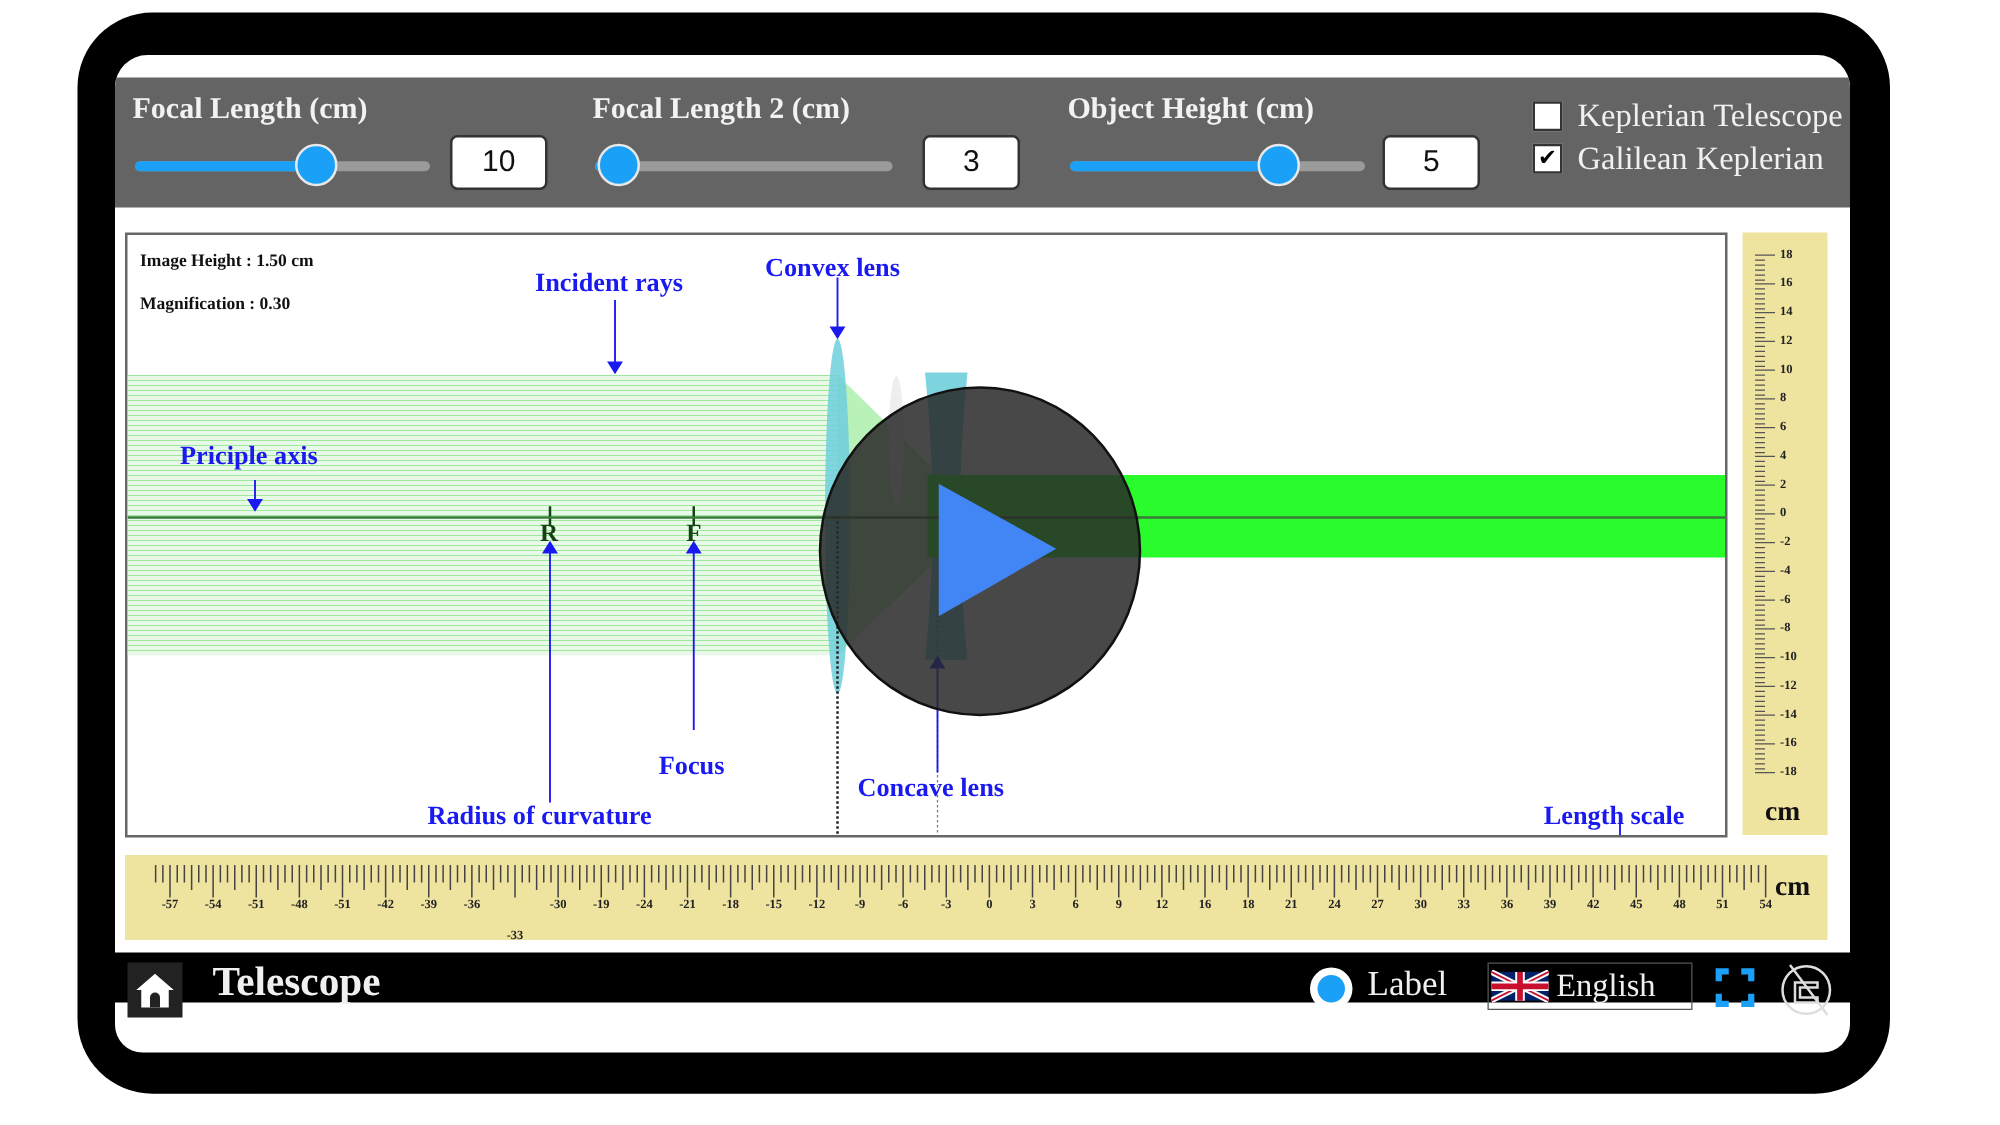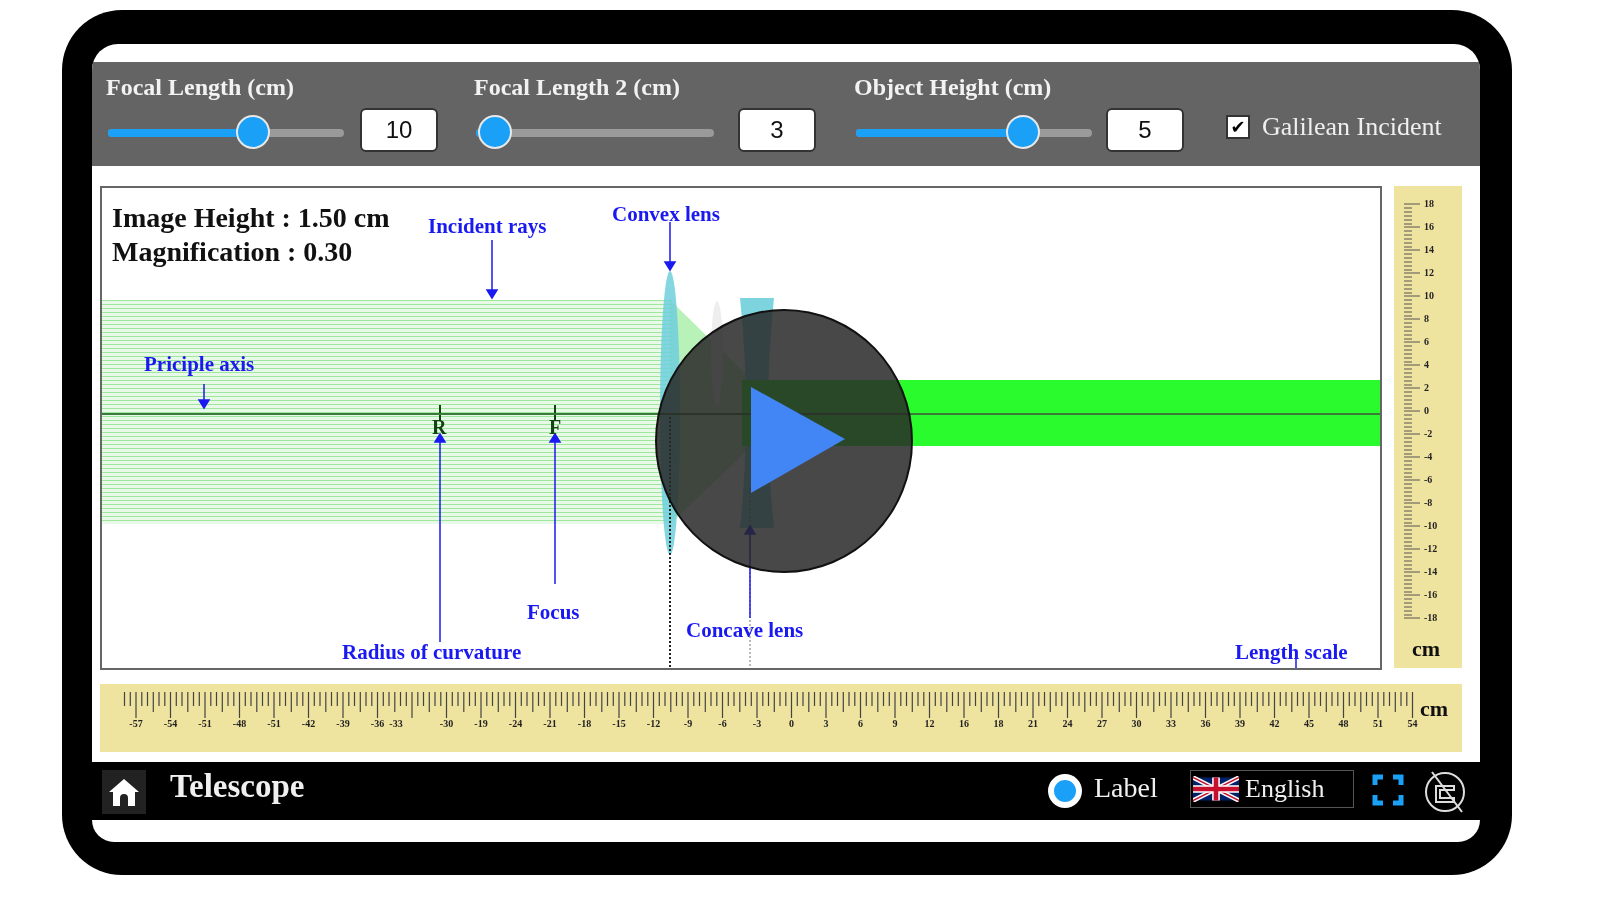--- a/index.html
+++ b/index.html
@@ -43,41 +43,41 @@
   .chk-row { position: absolute; left: 1134px; display: flex; align-items: center; color: #f0f0f0; font-size: 26px; }
   .chk {
     width: 20px; height: 20px; background: #fff; border: 2px solid #333; margin-right: 12px;
     font-size: 18px; line-height: 20px; text-align: center; color: #000; font-family: "DejaVu Sans", sans-serif;
   }
   
   .canvas {
     position: absolute; left: 8px; top: 142px; width: 1282px; height: 484px; border: 2px solid #666;
     background: #fff; overflow: hidden; box-sizing: border-box;
   }
-  .info { position: absolute; left: 10px; font-weight: bold; font-size: 28px; color: #111; }
+  .info { position: absolute; left: 10px; font-weight: bold; font-size: 14px; color: #111; }
   .anno { position: absolute; color: #1a1af0; font-weight: bold; font-size: 21px; white-space: nowrap; }
   .rays-in {
     position: absolute; left: 0; top: 112px; width: 570px; height: 224px;
     background: repeating-linear-gradient(to bottom, #9de89d 0px, #9de89d 1px, #e8f9e8 1px, #e8f9e8 4px);
   }
   .beam-out { position: absolute; left: 640px; top: 192px; width: 650px; height: 66px; background: #29fb2d; }
   .axis { position: absolute; left: 0; top: 225px; width: 1282px; height: 2px; background: #3a7a3a; }
   .pt-label { position: absolute; font-weight: bold; font-size: 20px; color: #114411; }
   .vruler {
     position: absolute; left: 1302px; top: 142px; width: 68px; height: 482px; background: #efe3a0;
   }
   .vruler .num { position: absolute; left: 30px; font-size: 10px; font-weight: bold; color: #222; }
   .vruler .unit { position: absolute; left: 18px; top: 450px; font-size: 22px; font-weight: bold; color: #111; }
   .hruler {
     position: absolute; left: 8px; top: 640px; width: 1362px; height: 68px; background: #efe3a0;
   }
   .hruler .num { position: absolute; top: 34px; font-size: 10px; font-weight: bold; color: #222; transform: translateX(-50%); }
   .hruler .unit { position: absolute; left: 1320px; top: 12px; font-size: 22px; font-weight: bold; color: #111; }
   
-  .bottombar { position: absolute; left: 0; top: 718px; width: 1388px; height: 58px; background: #000; }
+  .bottombar { position: absolute; left: 0; top: 718px; width: 1388px; height: 40px; background: #000; }
   .home-btn {
     position: absolute; left: 10px; top: 8px; width: 44px; height: 44px; background: #222;
     display: flex; align-items: center; justify-content: center;
   }
   .title { position: absolute; left: 78px; top: 6px; color: #f0f0f0; font-weight: bold; font-size: 33px; }
   .radio {
     position: absolute; left: 956px; top: 12px; width: 34px; height: 34px; border-radius: 50%; background: #fff;
     display: flex; align-items: center; justify-content: center;
   }
   .radio span { width: 22px; height: 22px; border-radius: 50%; background: #1ba0f7; display: block; }
@@ -120,23 +120,27 @@
     <div class="numbox" style="left:646px;">3</div>
 
     <div class="ctrl-label" style="left:762px;">Object Height (cm)</div>
     <div class="slider" style="left:764px;width:236px;">
       <div class="track"></div>
       <div class="fill" style="width:166px;"></div>
       <div class="thumb" style="left:150px;"></div>
     </div>
     <div class="numbox" style="left:1014px;">5</div>
 
+    <div class="chk-row" style="top:16px;">
+      <div class="chk"></div>
+      <span>Keplerian Telescope</span>
+    </div>
     <div class="chk-row" style="top:50px;">
       <div class="chk">✔</div>
-      <span>Galilean Incident</span>
+      <span>Galilean Keplerian</span>
     </div>
   </div>
 
   <div class="canvas">
     <div class="rays-in"></div>
     <svg style="position:absolute;left:0;top:0;" width="1282" height="484">
 
       <polygon points="568,112 650,192 650,258 568,336" fill="#7ee87e" opacity="0.55"></polygon>
 
       <ellipse cx="568" cy="225" rx="10" ry="142" fill="#6fcfdc" opacity="0.85"></ellipse>
@@ -223,21 +227,21 @@
     </svg>
     <div id="hnums">
         <div class="num" style="left: 36px;">-57</div>
         <div class="num" style="left: 70.5px;">-54</div>
         <div class="num" style="left: 105px;">-51</div>
         <div class="num" style="left: 139.5px;">-48</div>
         <div class="num" style="left: 174px;">-51</div>
         <div class="num" style="left: 208.5px;">-42</div>
         <div class="num" style="left: 243px;">-39</div>
         <div class="num" style="left: 277.5px;">-36</div>
-        <div class="num" style="left: 296px;">-33</div>
+        <div class="num" style="left: 312px; margin-top: 25px;">-33</div>
         <div class="num" style="left: 346.5px;">-30</div>
         <div class="num" style="left: 381px;">-19</div>
         <div class="num" style="left: 415.5px;">-24</div>
         <div class="num" style="left: 450px;">-21</div>
         <div class="num" style="left: 484.5px;">-18</div>
         <div class="num" style="left: 519px;">-15</div>
         <div class="num" style="left: 553.5px;">-12</div>
         <div class="num" style="left: 588px;">-9</div>
         <div class="num" style="left: 622.5px;">-6</div>
         <div class="num" style="left: 657px;">-3</div>

